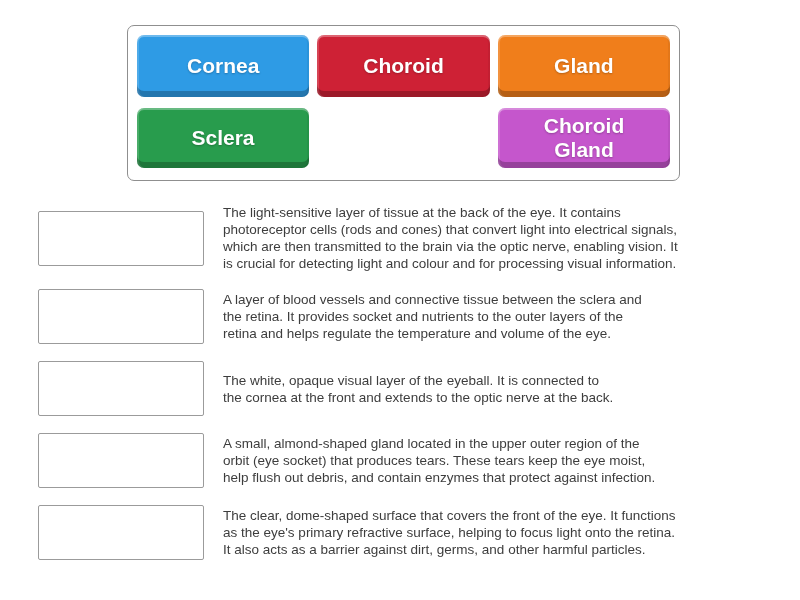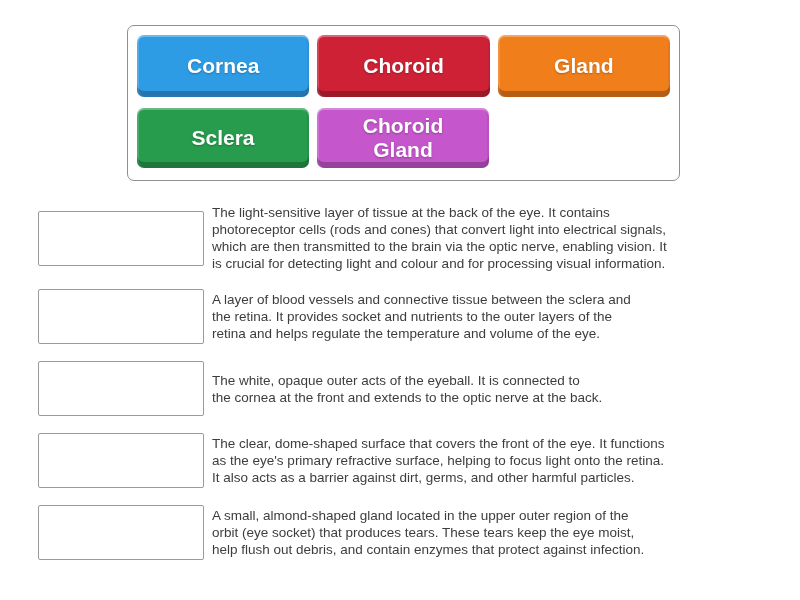--- a/index.html
+++ b/index.html
@@ -15,21 +15,21 @@
   .word-bank {
     position: absolute;
     left: 127px; top: 25px;
     width: 553px; height: 156px;
     border: 1px solid #8f8f8f;
     border-radius: 7px;
     background: #ffffff;
     padding: 9px;
   }
   .bank-row { display: flex; gap: 8px; }
-  .bank-row.second { margin-top: 11px; justify-content: flex-start; }
+  .bank-row.second { margin-top: 11px; justify-content: space-between; }
 
   .tile {
     --c: #888;
     height: 62px;
     flex: 1 1 0;
     border-radius: 7px;
     display: flex;
     align-items: center;
     justify-content: center;
     text-align: center;
@@ -69,21 +69,21 @@
   }
   .drop-zone {
     flex: 0 0 166px;
     height: 55px;
     border: 1px solid #9b9b9b;
     border-radius: 2px;
     background: #ffffff;
     cursor: pointer;
   }
   .desc {
-    margin-left: 8px;
+    margin-left: 19px;
     max-width: 578px;
     font-size: 13.5px;
     line-height: 17px;
     color: #3d3d3d;
     white-space: pre-line;
   }
 </style>
 </head>
 <body>
 
@@ -118,28 +118,28 @@
 is crucial for detecting light and colour and for processing visual information.</div>
   </div>
   <div class="match-row">
     <div class="drop-zone"></div>
     <div class="desc">A layer of blood vessels and connective tissue between the sclera and
 the retina. It provides socket and nutrients to the outer layers of the
 retina and helps regulate the temperature and volume of the eye.</div>
   </div>
   <div class="match-row">
     <div class="drop-zone"></div>
-    <div class="desc">The white, opaque outer acts of the eyeball. It is connected to
+    <div class="desc">The white, opaque visual layer of the eyeball. It is connected to
 the cornea at the front and extends to the optic nerve at the back.</div>
+  </div>
+  <div class="match-row">
+    <div class="drop-zone"></div>
+    <div class="desc">A small, almond-shaped gland located in the upper outer region of the
+orbit (eye socket) that produces tears. These tears keep the eye moist,
+help flush out debris, and contain enzymes that protect against infection.</div>
   </div>
   <div class="match-row">
     <div class="drop-zone"></div>
     <div class="desc">The clear, dome-shaped surface that covers the front of the eye. It functions
 as the eye's primary refractive surface, helping to focus light onto the retina.
 It also acts as a barrier against dirt, germs, and other harmful particles.</div>
   </div>
-  <div class="match-row">
-    <div class="drop-zone"></div>
-    <div class="desc">A small, almond-shaped gland located in the upper outer region of the
-orbit (eye socket) that produces tears. These tears keep the eye moist,
-help flush out debris, and contain enzymes that protect against infection.</div>
-  </div>
 </div>
 
 </body></html>

